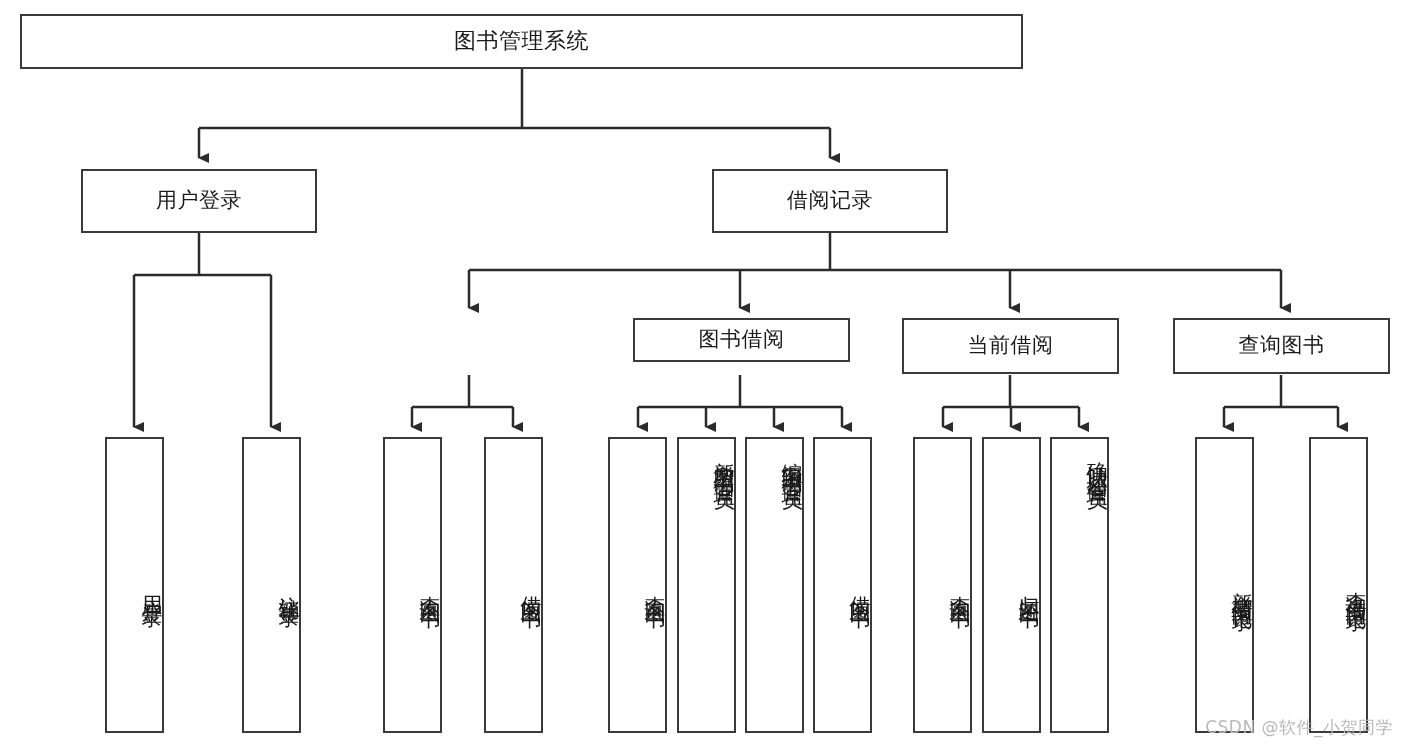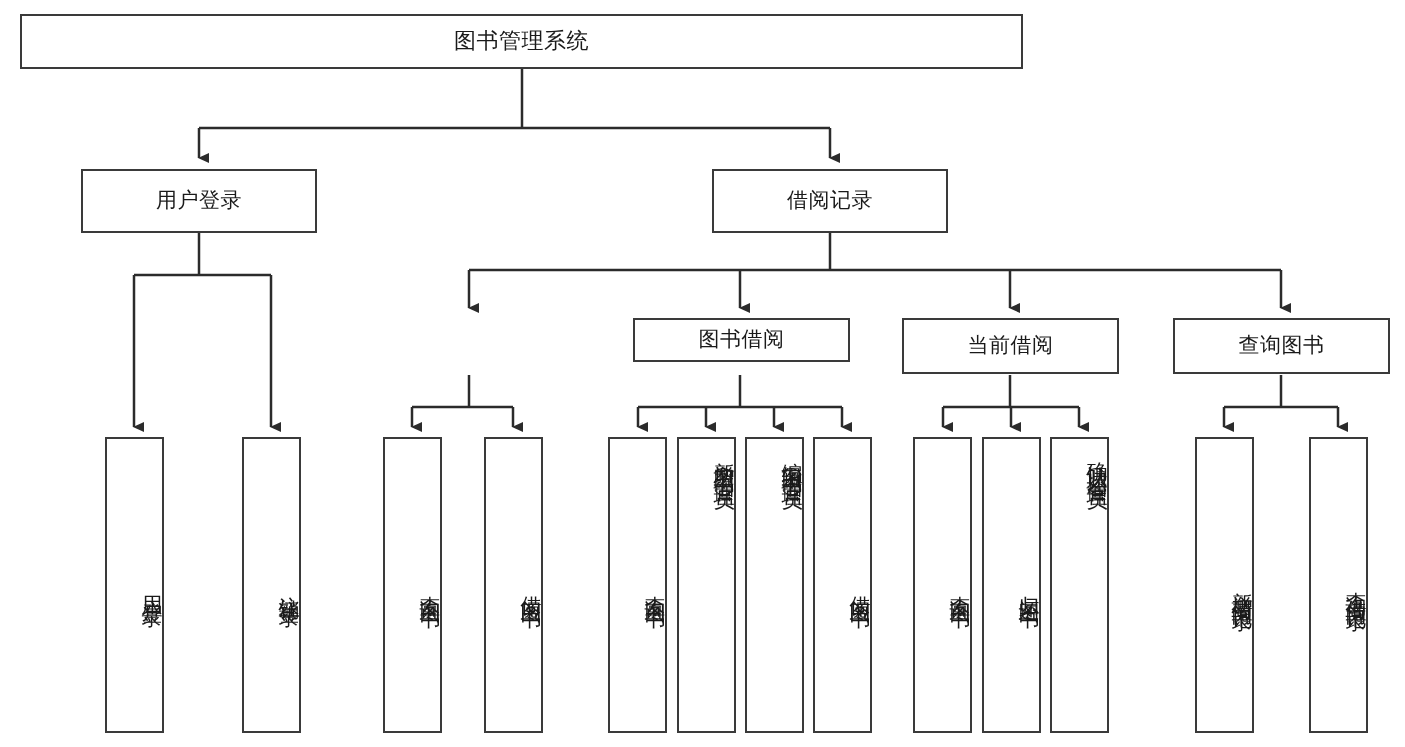--- a/index.html
+++ b/index.html
@@ -189,14 +189,15 @@
     <span class="vtext">确认归还（管理员）</span>
   </div>
 
   <div class="node v" style="left:1195px; top:437px; width:59px; height:296px;">
     <span class="vtext">新增借阅记录</span>
   </div>
   <div class="node v" style="left:1309px; top:437px; width:59px; height:296px;">
     <span class="vtext">查询借阅记录</span>
   </div>
 
+  <div id="watermark">CSDN @软件_小贺同学</div>
 
 </div>
 
 </body></html>

